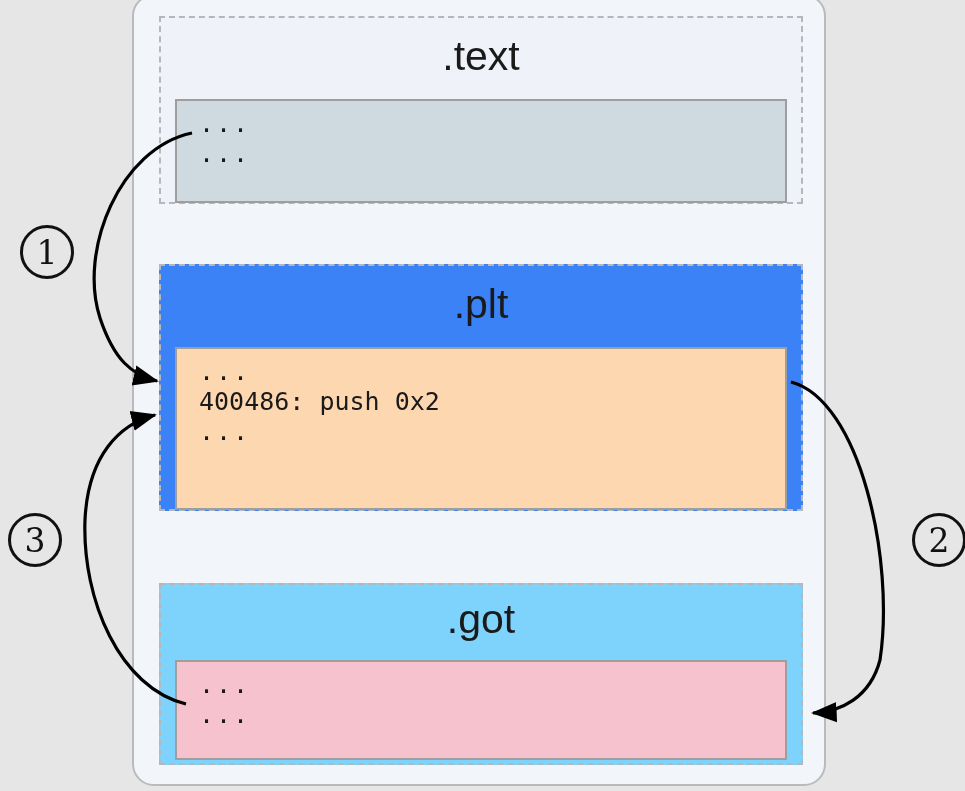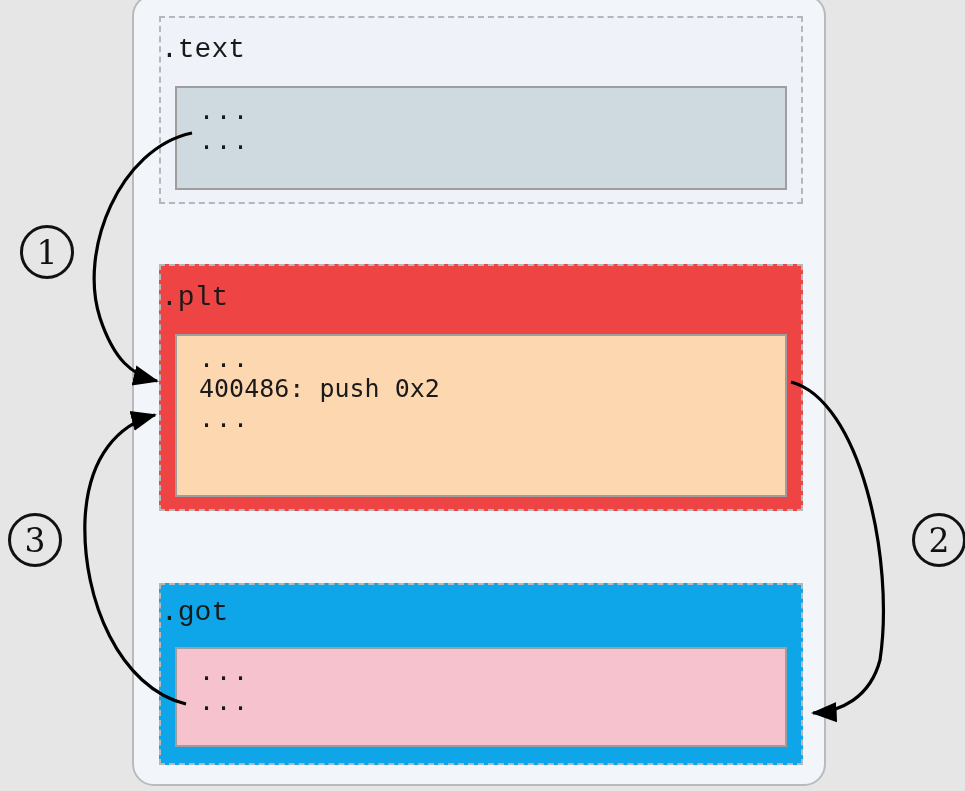--- a/index.html
+++ b/index.html
@@ -34,24 +34,25 @@
 
   
   .section {
     position: absolute;
     left: 25px;
     width: 644px;
     box-sizing: border-box;
     border: 2px dashed #b4b8bb;
   }
   .section-title {
-    font-size: 28px;
+    text-align: center;
+    font-size: 41px;
     line-height: 1;
     color: #1a1a1a;
-    font-family: Liberation Mono, monospace;
+    font-family: Liberation Sans, sans-serif;
     letter-spacing: 0px;
   }
   .code-box {
     box-sizing: border-box;
     border: 2px solid #9e9e9e;
     font-family: "DejaVu Sans Mono", monospace;
     font-size: 25px;
     line-height: 30px;
     color: #1a1a1a;
     padding: 8px 0 10px 22px;
@@ -73,34 +74,34 @@
   .sec-text .code-box {
     margin: 22px 14px 0 14px;
     background: #cfd9e0;
     height: 104px;
   }
 
   
   .sec-plt {
     top: 268px;
     height: 247px;
-    background: #ef4444;
+    background: #3b82f6;
   }
   .sec-plt .section-title { margin-top: 18px; }
   .sec-plt .code-box {
     margin: 22px 14px 0 14px;
     background: #fdd7b0;
     height: 163px;
   }
 
   
   .sec-got {
     top: 587px;
     height: 182px;
-    background: #0ea5e9;
+    background: #7dd3fc;
   }
   .sec-got .section-title { margin-top: 14px; }
   .sec-got .code-box {
     margin: 20px 14px 0 14px;
     background: #f5c2ce;
     height: 100px;
   }
 
   
   .step-badge {

